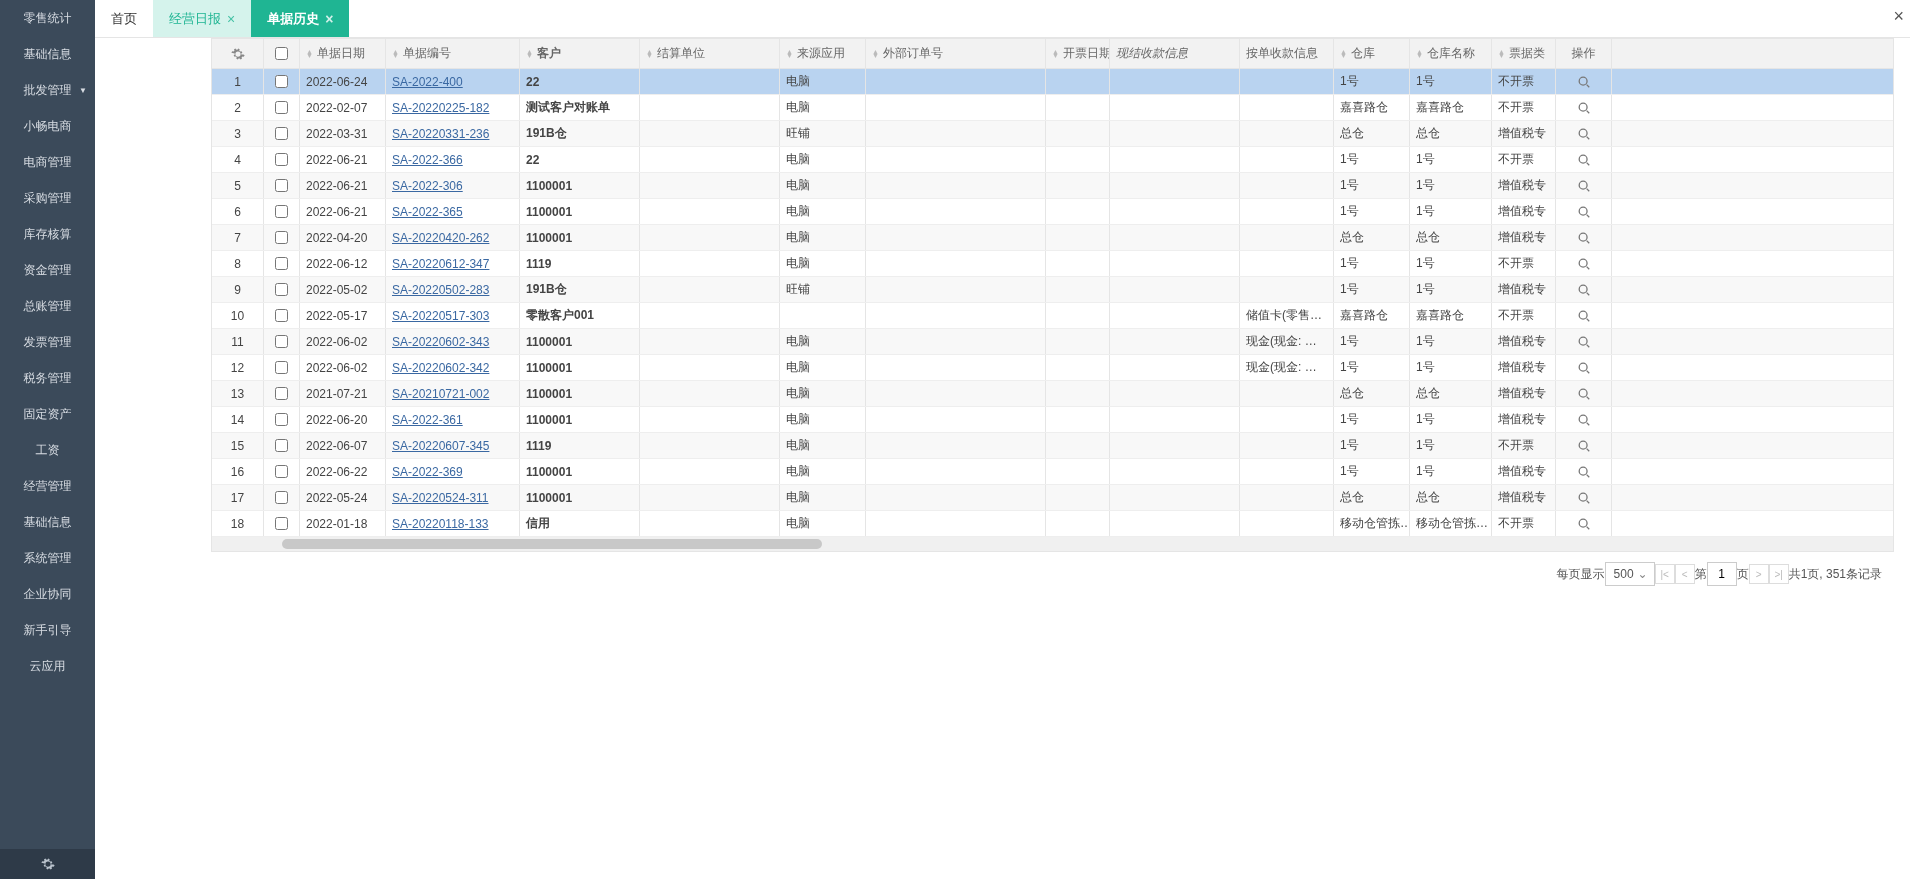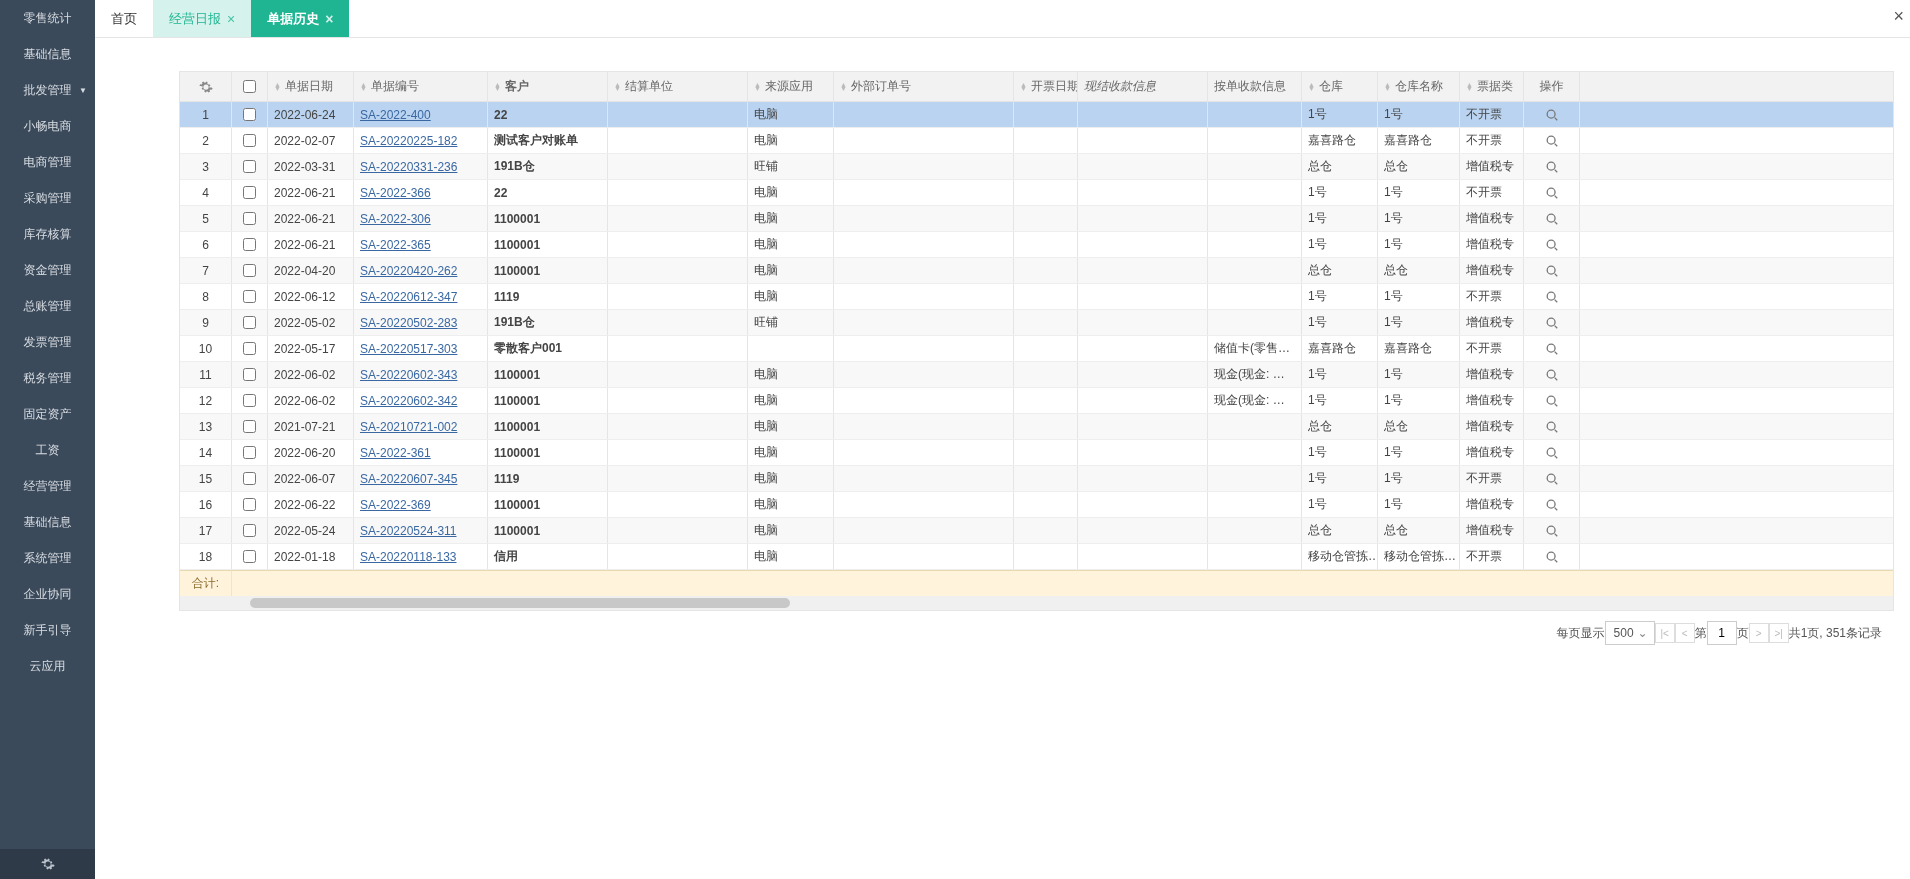--- a/index.html
+++ b/index.html
@@ -25,21 +25,21 @@
 .tab.active { background: #1fb593; color:#fff;font-weight:bold; }
 .tab .close { font-size: 14px; opacity:.8; }
 .tabs .tabs-close { position:absolute; right:6px; top:6px; font-size:18px; color:#555; cursor:pointer;}
 
 
 .toolbar { height: 36px; display:flex; align-items:center; justify-content:flex-end; padding: 0 18px; color:#555; font-size:12px; }
 .export-btn { display:flex; align-items:center; gap:4px; cursor:pointer;}
 .export-btn svg { width:12px; height:12px; fill:#555;}
 
 
-.table-wrap { flex:1; padding: 0 16px 8px 84px; display:flex; flex-direction:column; overflow:hidden; position:relative;margin-top:33px; }
+.table-wrap { flex:1; padding: 0 16px 8px 116px; display:flex; flex-direction:column; overflow:hidden; position:relative; }
 .grid { border:1px solid #e5e5e5; flex-shrink:0; }
 .ghead { display:flex; background:#f2f2f2; border-bottom:1px solid #e5e5e5; height:30px; }
 .gh, .gc { flex-shrink:0; display:flex; align-items:center; padding:0 6px; border-right:1px solid #e5e5e5; font-size:12px; overflow:hidden; white-space:nowrap; text-overflow:ellipsis;}
 .gh { color:#666; position:relative; }
 .gh .sorter { margin-right:4px; }
 .sorter { display:inline-flex; flex-direction:column; line-height:4px; font-size:7px; color:#bbb;}
 .grow { display:flex; height:26px; border-bottom:1px solid #eee; background:#fff;}
 .grow:nth-child(odd){ background:#f8f8f8;}
 .grow.selected { background:#b9d3f0;}
 .gc { color:#444; }
@@ -627,23 +627,20 @@
               <div class="gc c-whn">移动仓管拣…</div>
               <div class="gc c-tick">不开票</div>
               <div class="gc c-op center">
                 <svg class="mag" viewBox="0 0 16 16">
                   <circle cx="7" cy="7" r="4.5"></circle>
                   <line x1="11" y1="11" x2="14" y2="14"></line>
                 </svg>
               </div>
             </div>
           </div>
-        <div class="sumrow">
-          <div class="gc c-idx">合计:</div>
-        </div>
         <div class="hscroll">
             <div class="thumb"></div>
           </div>
       </div>
 
       <div class="pager">
         <span>每页显示</span>
         <div class="sel">
             <span>500</span>
           </div>

